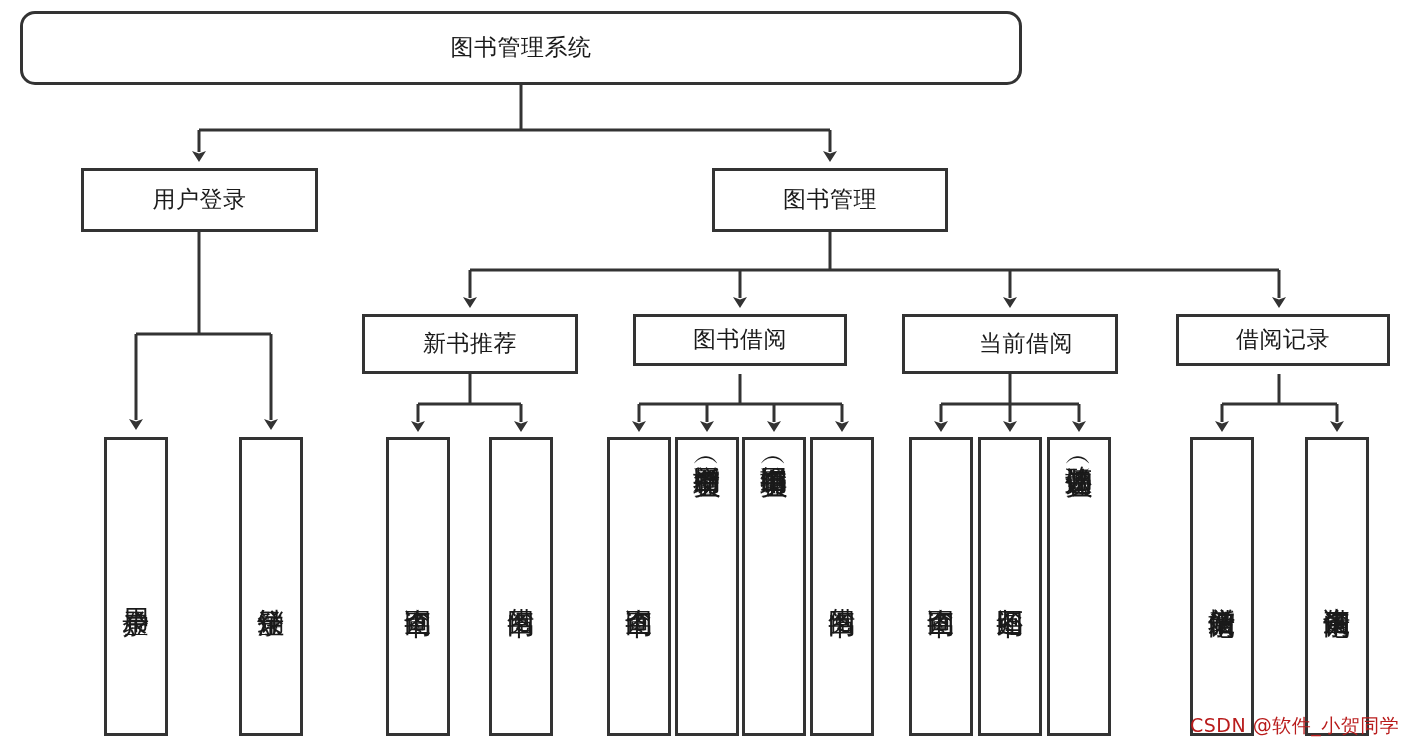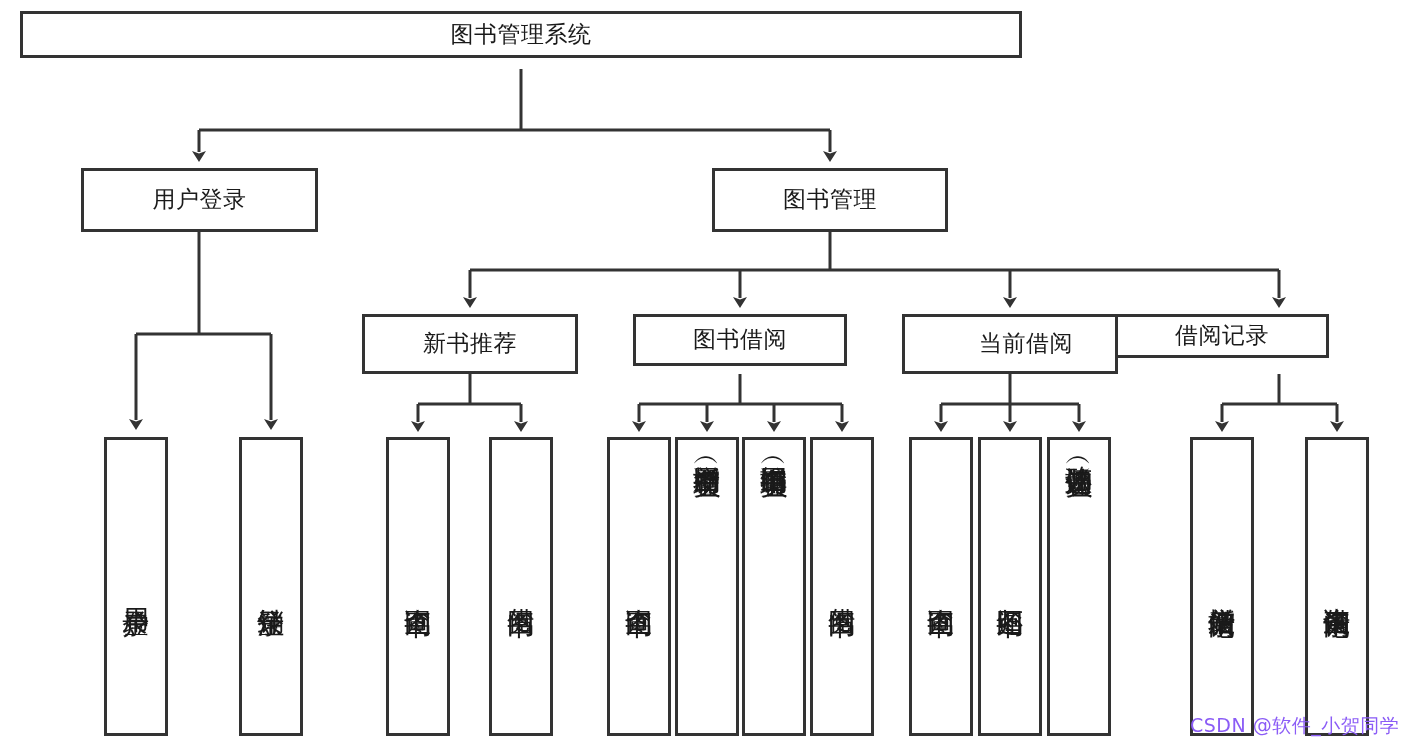--- a/index.html
+++ b/index.html
@@ -61,21 +61,21 @@
   }
   .node.leaf.center .label {
     margin-top: auto;
     margin-bottom: auto;
   }
   #watermark {
     position: absolute;
     left: 1190px;
     top: 713px;
     font-size: 19px;
-    color: #8b5cf6;
+    color: #b91c1c;
     letter-spacing: 0.5px;
     white-space: nowrap;
     z-index: 5;
     font-family: "DejaVu Sans", "Liberation Sans", sans-serif;
   }
 </style>
 </head>
 <body>
 
 <div id="canvas">
@@ -123,41 +123,41 @@
       <path d="M 1010 404 L 1010 422" marker-end="url(#arrow)"></path>
       <path d="M 1079 404 L 1079 422" marker-end="url(#arrow)"></path>
 
       <path d="M 1279 374 L 1279 404"></path>
       <path d="M 1222 404 L 1337 404"></path>
       <path d="M 1222 404 L 1222 422" marker-end="url(#arrow)"></path>
       <path d="M 1337 404 L 1337 422" marker-end="url(#arrow)"></path>
     </g>
   </svg>
 
-  <div class="node" style="left:20px; top:11px; width:1002px; height:47px;">
+  <div class="node" style="left:20px; top:11px; width:1002px; height:74px;border-radius:15px;">
     <span class="label">图书管理系统</span>
   </div>
 
   <div class="node" style="left:81px; top:168px; width:237px; height:64px;">
     <span class="label">用户登录</span>
   </div>
   <div class="node" style="left:712px; top:168px; width:236px; height:64px;">
     <span class="label">图书管理</span>
   </div>
 
   <div class="node" style="left:362px; top:314px; width:216px; height:60px;align-items:center;">
     <span class="label">新书推荐</span>
   </div>
   <div class="node" style="left:633px; top:314px; width:214px; height:52px;">
     <span class="label">图书借阅</span>
   </div>
   <div class="node" style="left:902px; top:314px; width:216px; height:60px;padding-left:32px;">
     <span class="label">当前借阅</span>
   </div>
-  <div class="node" style="left:1115px; top:314px; width:214px; height:44px;font-family:Liberation Serif, serif;">
+  <div class="node" style="left:1176px; top:314px; width:214px; height:52px;font-family:Liberation Serif, serif;">
     <span class="label">借阅记录</span>
   </div>
 
   <div class="node leaf center" style="left:104px; top:437px; width:64px; height:299px;">
     <span class="label">用户登录</span>
   </div>
   <div class="node leaf center" style="left:239px; top:437px; width:64px; height:299px;">
     <span class="label">注销登录</span>
   </div>
 

